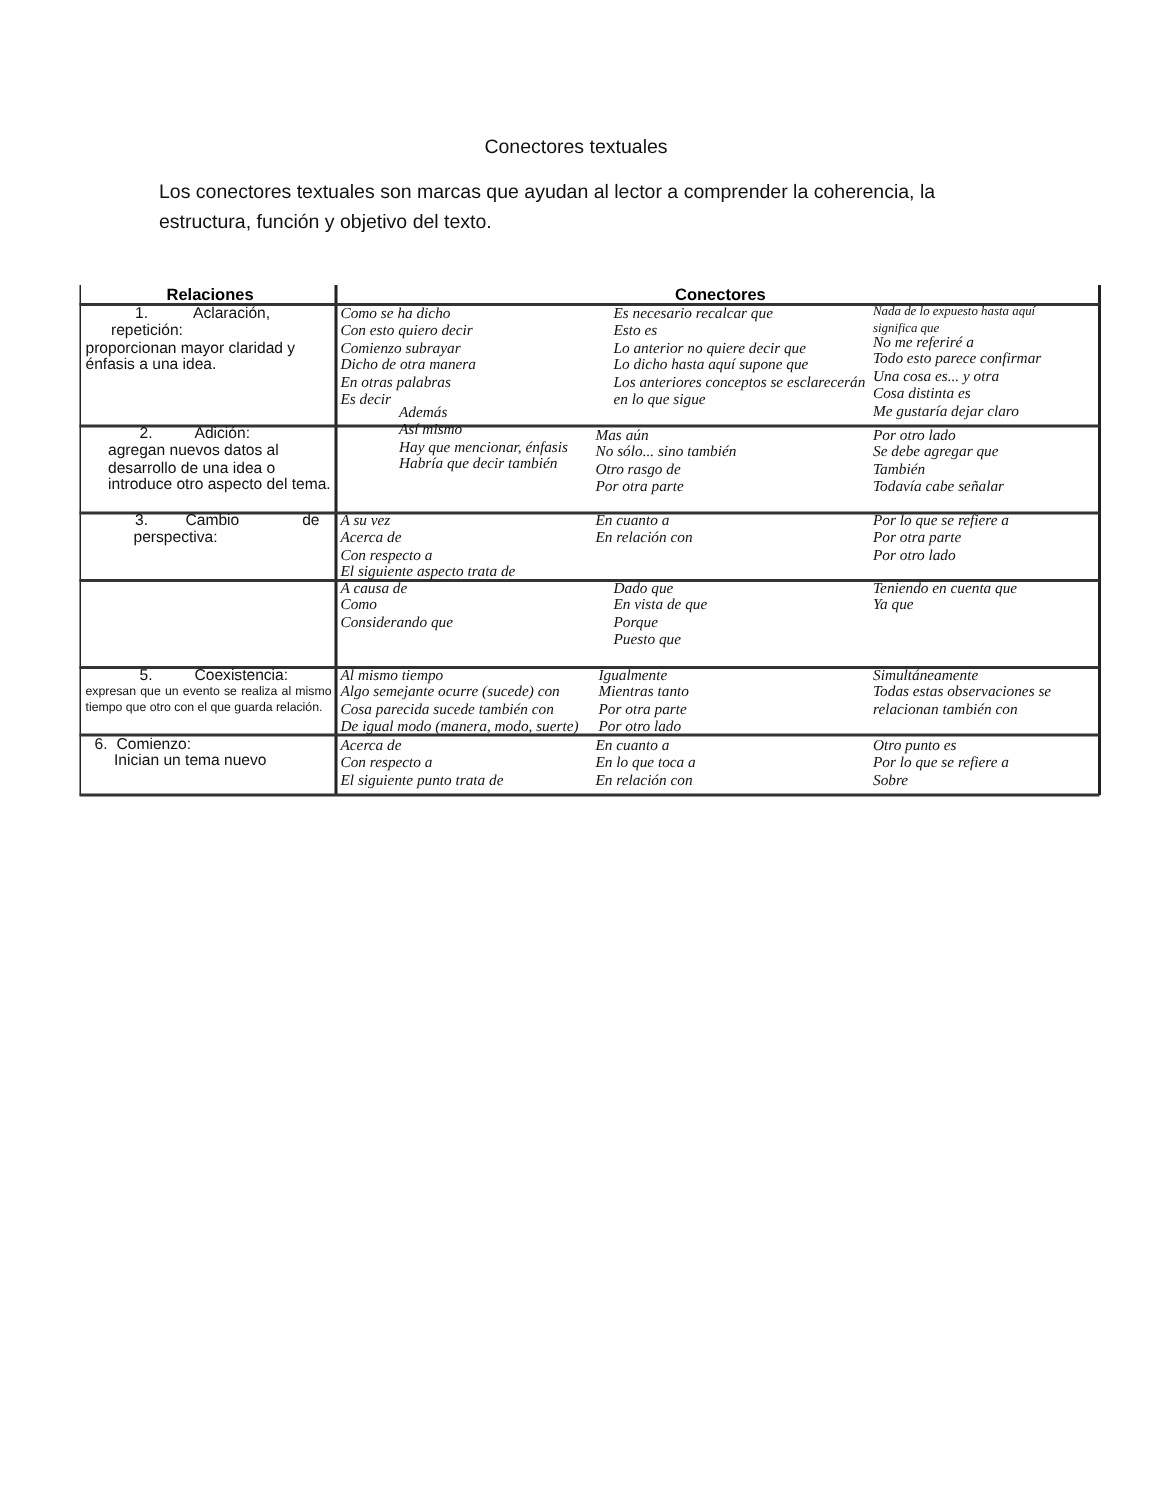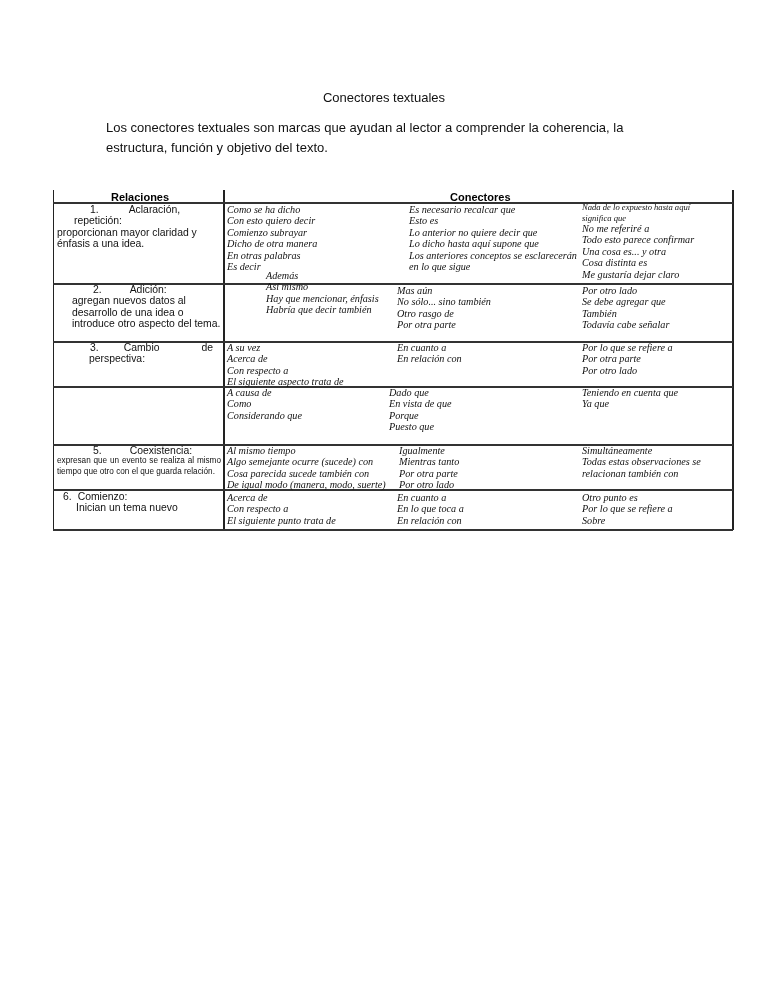--- a/index.html
+++ b/index.html
@@ -112,21 +112,21 @@
     <div>Por lo que se refiere a</div>
     <div>Por otra parte</div>
     <div>Por otro lado</div>
   </div>
 
   <div class="conn" style="left:174px;top:197px;">
     <div>A causa de</div>
     <div>Como</div>
     <div>Considerando que</div>
   </div>
-  <div class="conn" style="left:336px;top:197px;">
+  <div class="conn" style="left:356px;top:197px;">
     <div>Dado que</div>
     <div>En vista de que</div>
     <div>Porque</div>
     <div>Puesto que</div>
   </div>
   <div class="conn" style="left:529px;top:197px;">
     <div>Teniendo en cuenta que</div>
     <div>Ya que</div>
   </div>
 

